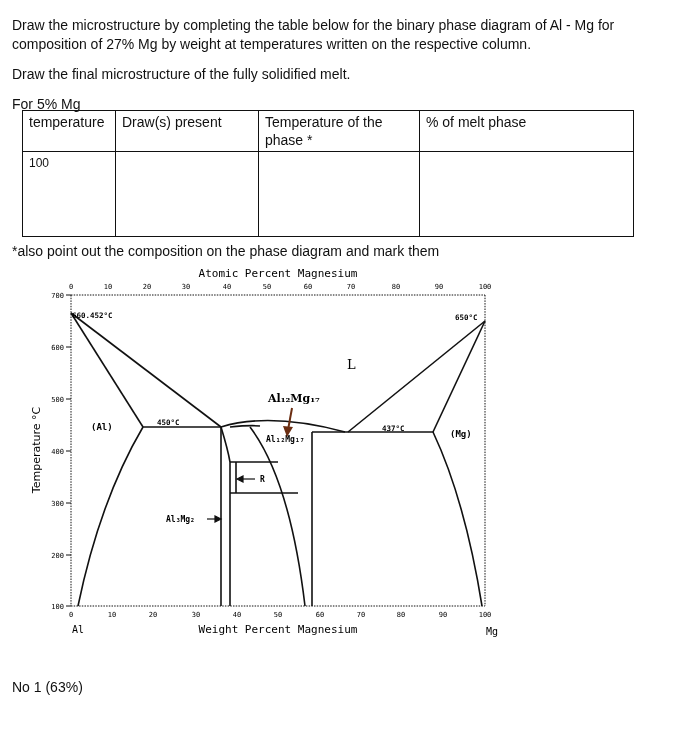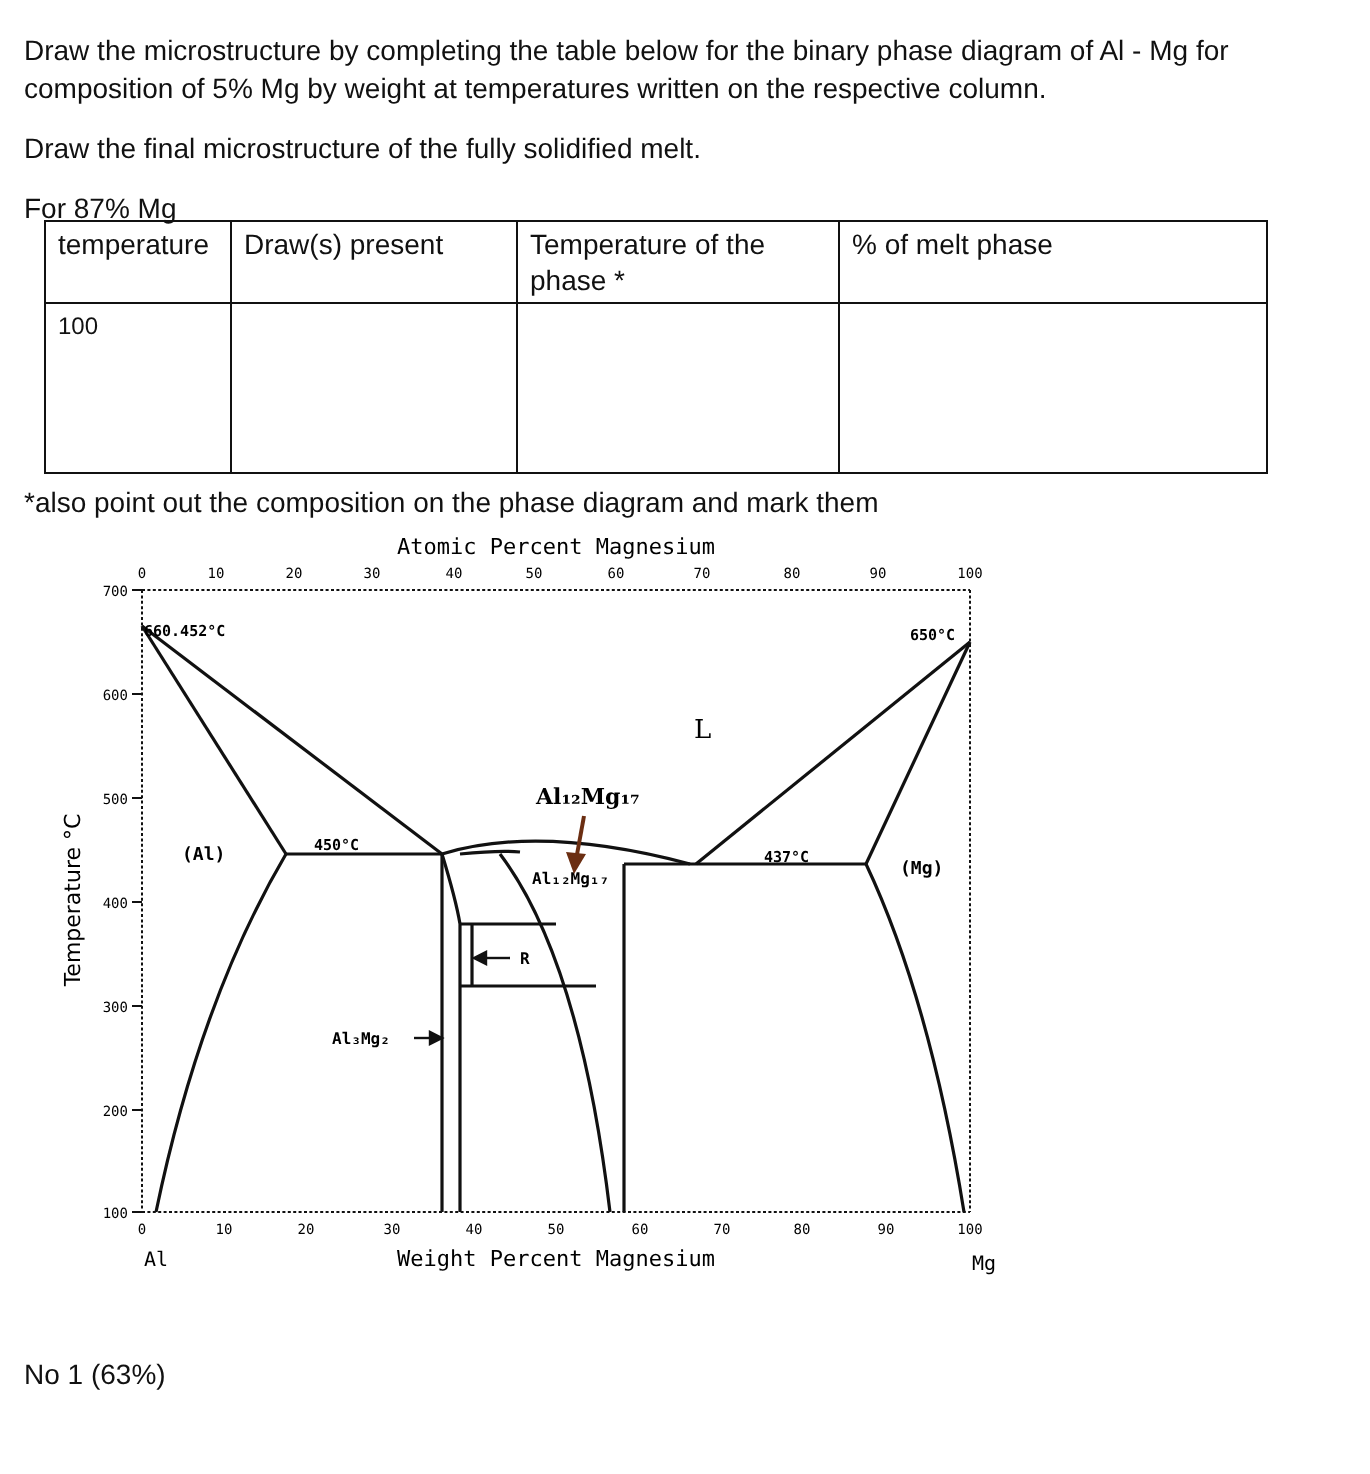--- a/index.html
+++ b/index.html
@@ -8,23 +8,23 @@
   .tbl{position:absolute;left:22px;top:110px;width:612px;height:127px;border-collapse:collapse;font-size:14px;}
   .tbl td{border:1.3px solid #111;vertical-align:top;padding:2px 6px;line-height:18px;}
   .tbl tr.hdr td{height:33px;}
   .small{font-size:12px;}
   svg text{font-family:"DejaVu Sans Mono",monospace;}
 </style>
 </head>
 <body>
 
 <p class="p" style="top:12px">Draw the microstructure by completing the table below for the binary phase diagram of Al - Mg for</p>
-<p class="p" style="top:31px">composition of 5% Mg by weight at temperatures written on the respective column.</p>
+<p class="p" style="top:31px">composition of 27% Mg by weight at temperatures written on the respective column.</p>
 <p class="p" style="top:61px">Draw the final microstructure of the fully solidified melt.</p>
-<p class="p" style="top:91px">For 87% Mg</p>
+<p class="p" style="top:91px">For 5% Mg</p>
 
 <table class="tbl">
   <tbody>
       <tr class="hdr">
     <td style="width:80px">temperature</td>
     <td style="width:130px">Draw(s) present</td>
     <td style="width:148px">Temperature of the phase *</td>
     <td>% of melt phase</td>
   </tr>
   <tr>

